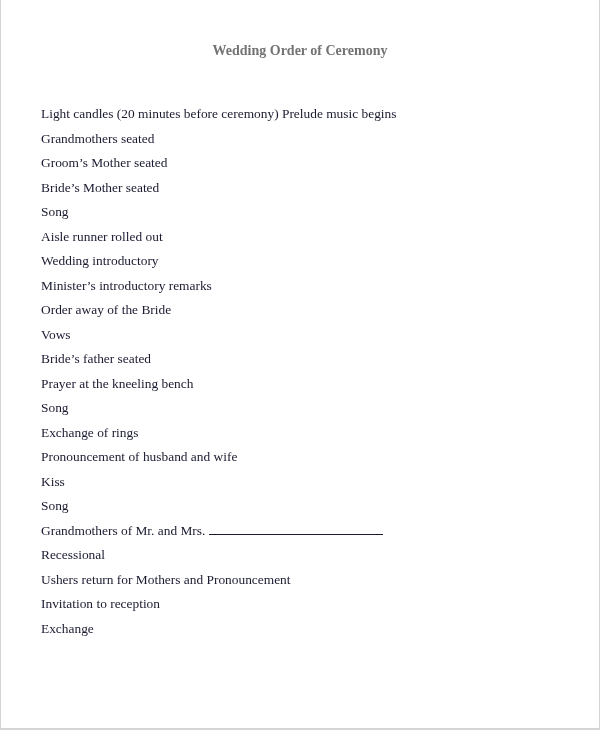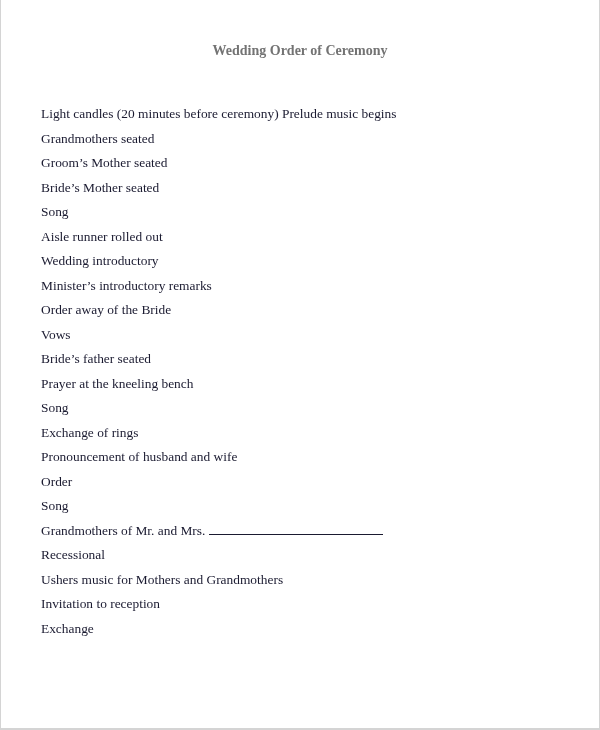--- a/index.html
+++ b/index.html
@@ -39,21 +39,21 @@
     <li>Aisle runner rolled out</li>
     <li>Wedding introductory</li>
     <li>Minister’s introductory remarks</li>
     <li>Order away of the Bride</li>
     <li>Vows</li>
     <li>Bride’s father seated</li>
     <li>Prayer at the kneeling bench</li>
     <li>Song</li>
     <li>Exchange of rings</li>
     <li>Pronouncement of husband and wife</li>
-    <li>Order</li>
+    <li>Kiss</li>
     <li>Song</li>
     <li><span>Grandmothers of Mr. and Mrs.</span><span class="blank"></span></li>
     <li>Recessional</li>
-    <li>Ushers music for Mothers and Grandmothers</li>
+    <li>Ushers return for Mothers and Pronouncement</li>
     <li>Invitation to reception</li>
     <li>Exchange</li>
   </ul>
 </div>
 
 </body></html>

